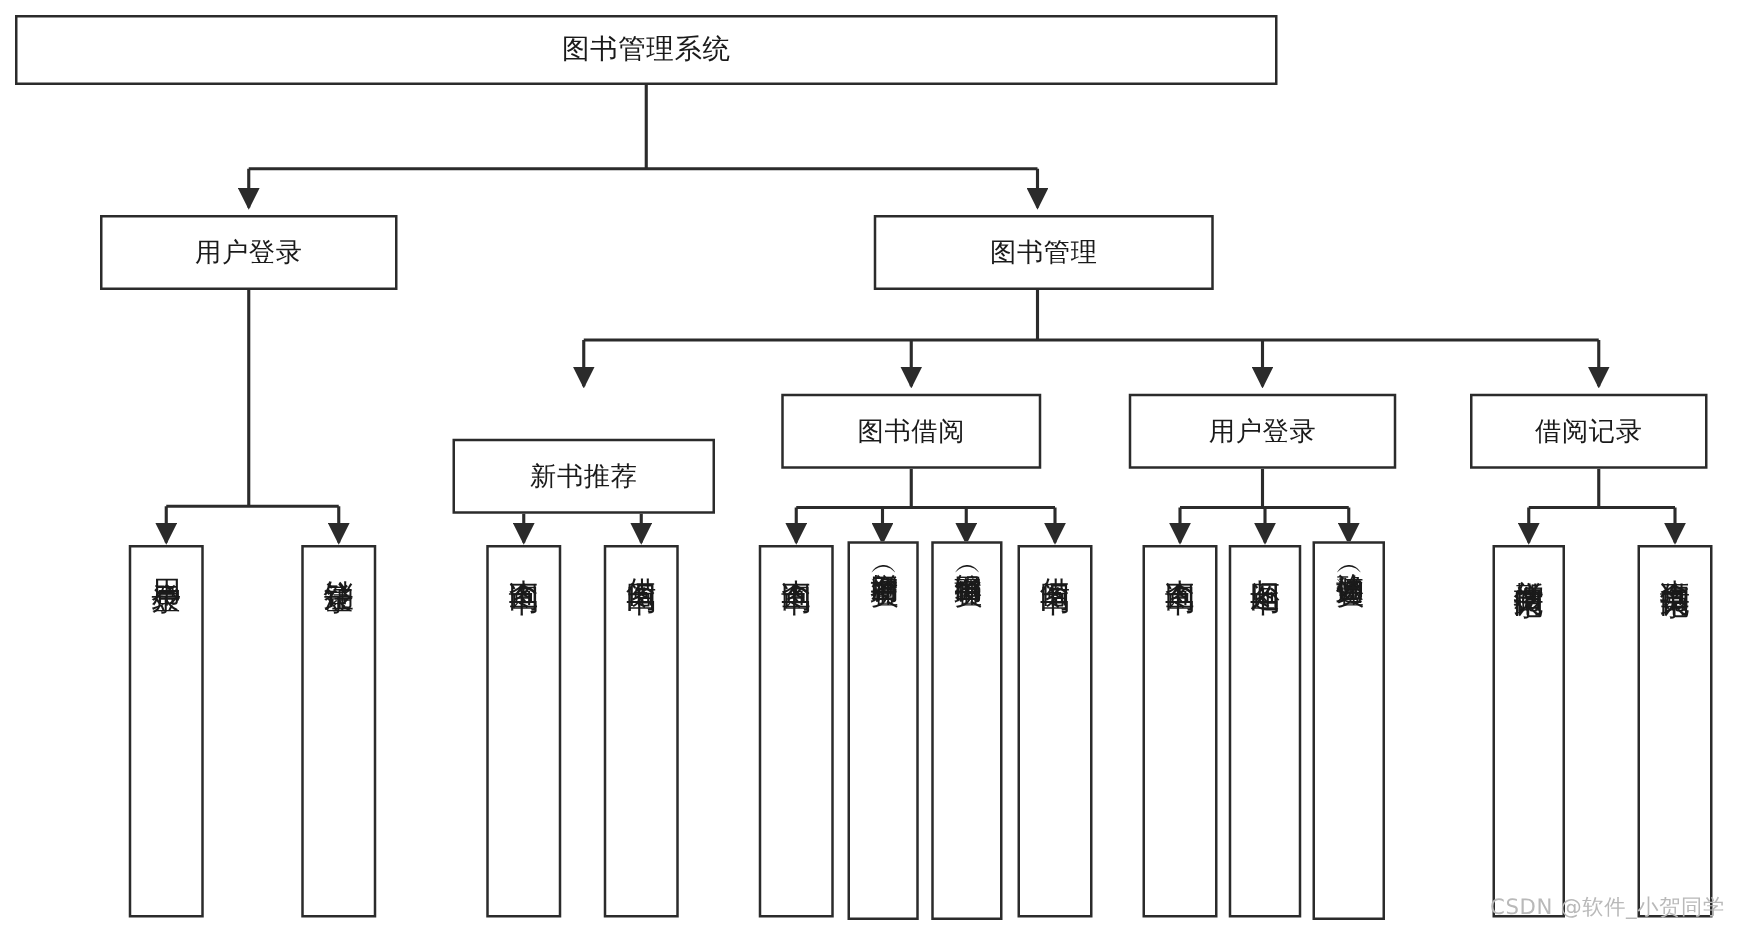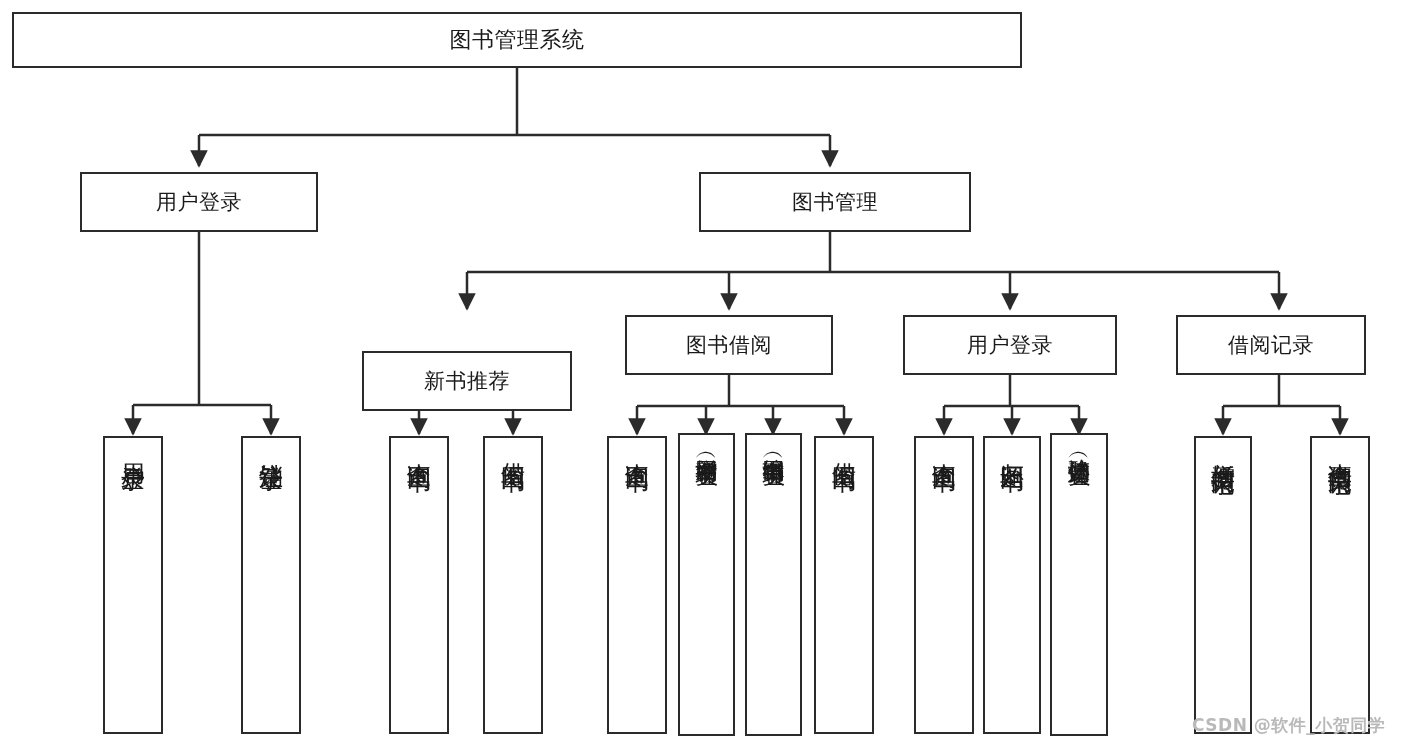--- a/index.html
+++ b/index.html
@@ -68,21 +68,20 @@
     font-size: 22px;
     letter-spacing: 1px;
   }
   .watermark {
     position: absolute;
     font-size: 17px;
     color: #b9b9b9;
     white-space: nowrap;
     z-index: 3;
     letter-spacing: 0.5px;
-    font-weight: bold;
   }
 </style>
 </head>
 <body>
 
 <div id="canvas">
 
   <svg id="edges" viewBox="0 0 1405 747" width="1405" height="747" xmlns="http://www.w3.org/2000/svg">
     <defs>
       <marker id="arrow" viewBox="0 0 10 10" refX="9" refY="5" markerWidth="7" markerHeight="7" orient="auto-start-reverse">

